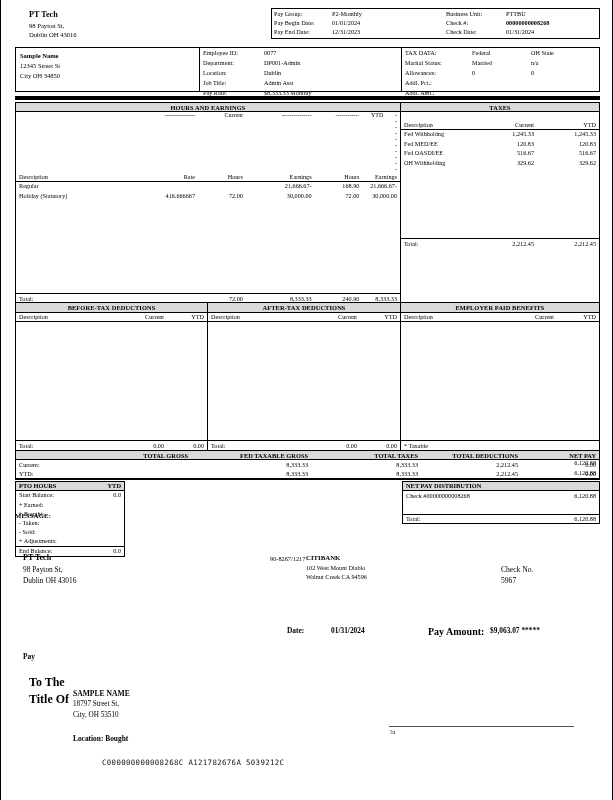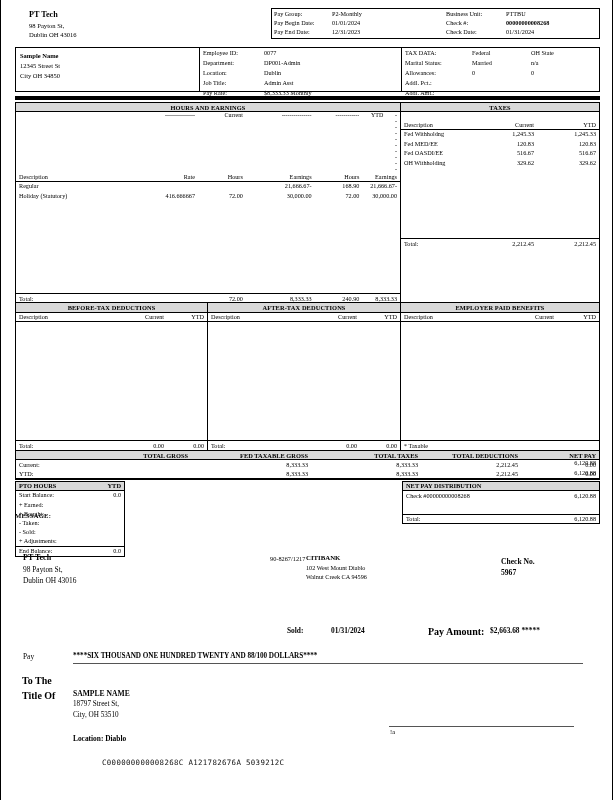--- a/index.html
+++ b/index.html
@@ -118,32 +118,32 @@
 
   
   .check{position:absolute;left:0;top:548px;width:613px;height:252px;}
   .chk-co{position:absolute;left:22px;top:4px;line-height:1.5;}
   .chk-co .nm{font-weight:bold;font-size:8px;}
   .chk-co .ad{font-size:7.4px;}
   .routing{position:absolute;left:269px;top:7px;font-size:6.3px;}
   .bank{position:absolute;left:305px;top:5px;line-height:1.5;}
   .bank .bn{font-weight:bold;font-size:6.8px;}
   .bank .ba{font-size:6.2px;}
-  .chkno{position:absolute;left:500px;top:8px;line-height:1.5;font-weight:bold;font-size:7.6px;}
+  .chkno{position:absolute;left:500px;top:16px;line-height:1.5;font-weight:normal;font-size:7.6px;}
 
   .dateline{position:absolute;left:286px;top:78px;font-weight:bold;font-size:7.4px;}
   .dateval{position:absolute;left:330px;top:78px;font-weight:bold;font-size:7.4px;}
   .amtlbl{position:absolute;left:427px;top:78px;font-weight:bold;font-size:10px;}
   .amtval{position:absolute;left:489px;top:78px;font-weight:bold;font-size:7.4px;}
 
-  .paylbl{position:absolute;left:22px;top:104px;font-weight:normal;font-size:7.4px;}
+  .paylbl{position:absolute;left:22px;top:104px;font-weight:bold;font-size:7.4px;}
   .words{position:absolute;left:72px;top:104px;width:510px;font-weight:bold;font-size:7.2px;
          border-bottom:1px solid #555;padding-bottom:3px;letter-spacing:-0.05px;}
 
-  .toorder{position:absolute;left:21px;top:126px;font-weight:bold;font-size:10px;line-height:1.45;}
+  .toorder{position:absolute;left:28px;top:126px;font-weight:bold;font-size:12px;line-height:1.45;}
   .payee{position:absolute;left:72px;top:140px;line-height:1.5;}
   .payee .nm{font-weight:bold;font-size:7.6px;}
   .payee .ad{font-size:7.2px;}
   .loc{position:absolute;left:72px;top:186px;font-weight:bold;font-size:7.4px;}
 
   .sigline{position:absolute;left:388px;top:178px;width:185px;border-bottom:1px solid #555;}
   .sigmark{position:absolute;left:389px;top:180px;font-size:6.4px;}
 
   .micr{position:absolute;left:101px;top:758px;font-family:"DejaVu Sans Mono","Liberation Mono",monospace;
         font-size:7.4px;letter-spacing:0.35px;color:#111;}
@@ -528,39 +528,38 @@
       <div class="bn">CITIBANK</div>
       <div class="ba">102 West Mount Diablo</div>
       <div class="ba">Walnut Creek CA  94596</div>
     </div>
 
     <div class="chkno">
       <div>Check No.</div>
       <div>5967</div>
     </div>
 
-    <div class="dateline">Sold:</div>
+    <div class="dateline">Date:</div>
     <div class="dateval">01/31/2024</div>
     <div class="amtlbl">Pay Amount:</div>
-    <div class="amtval">$2,663.68 *****</div>
+    <div class="amtval">$9,063.07 *****</div>
 
     <div class="paylbl">Pay</div>
-    <div class="words">****SIX THOUSAND ONE HUNDRED TWENTY AND 88/100 DOLLARS****</div>
 
     <div class="toorder">
       <div>To The</div>
       <div>Title Of</div>
     </div>
 
     <div class="payee">
       <div class="nm">SAMPLE NAME</div>
       <div class="ad">18797 Street  St,</div>
       <div class="ad">City, OH 53510</div>
     </div>
 
-    <div class="loc">Location: Diablo</div>
+    <div class="loc">Location: Bought</div>
 
     <div class="sigline"></div>
     <div class="sigmark">!a</div>
   </div>
 
   <div class="micr">C000000000008268C A121782676A 5039212C</div>
 </div>
 
 </body></html>

